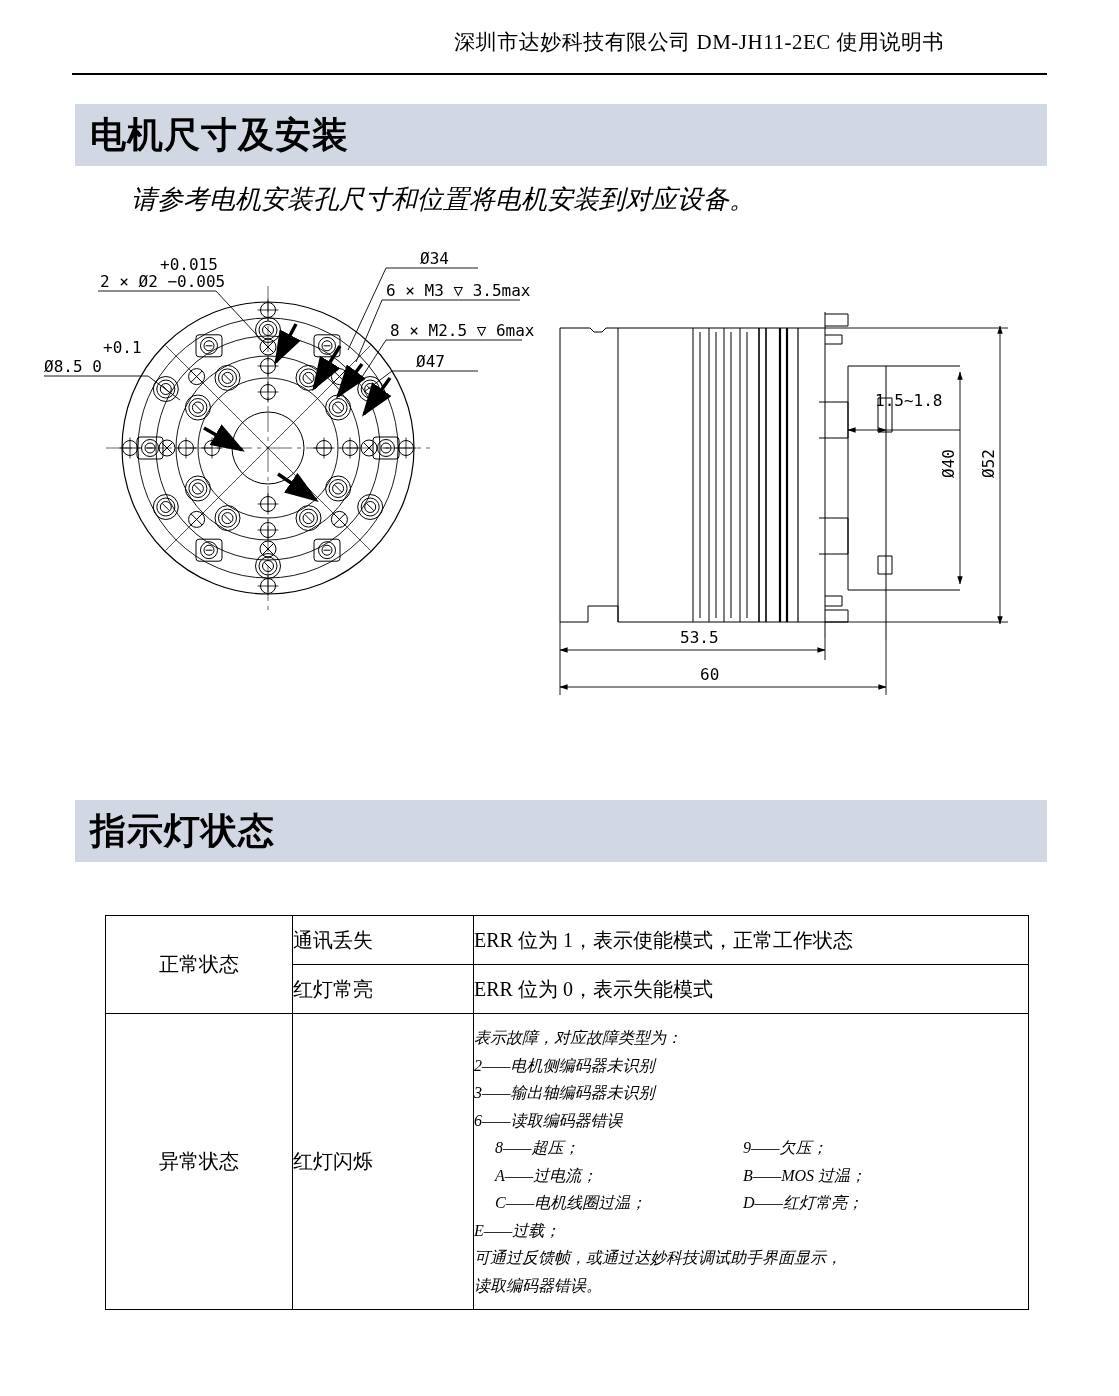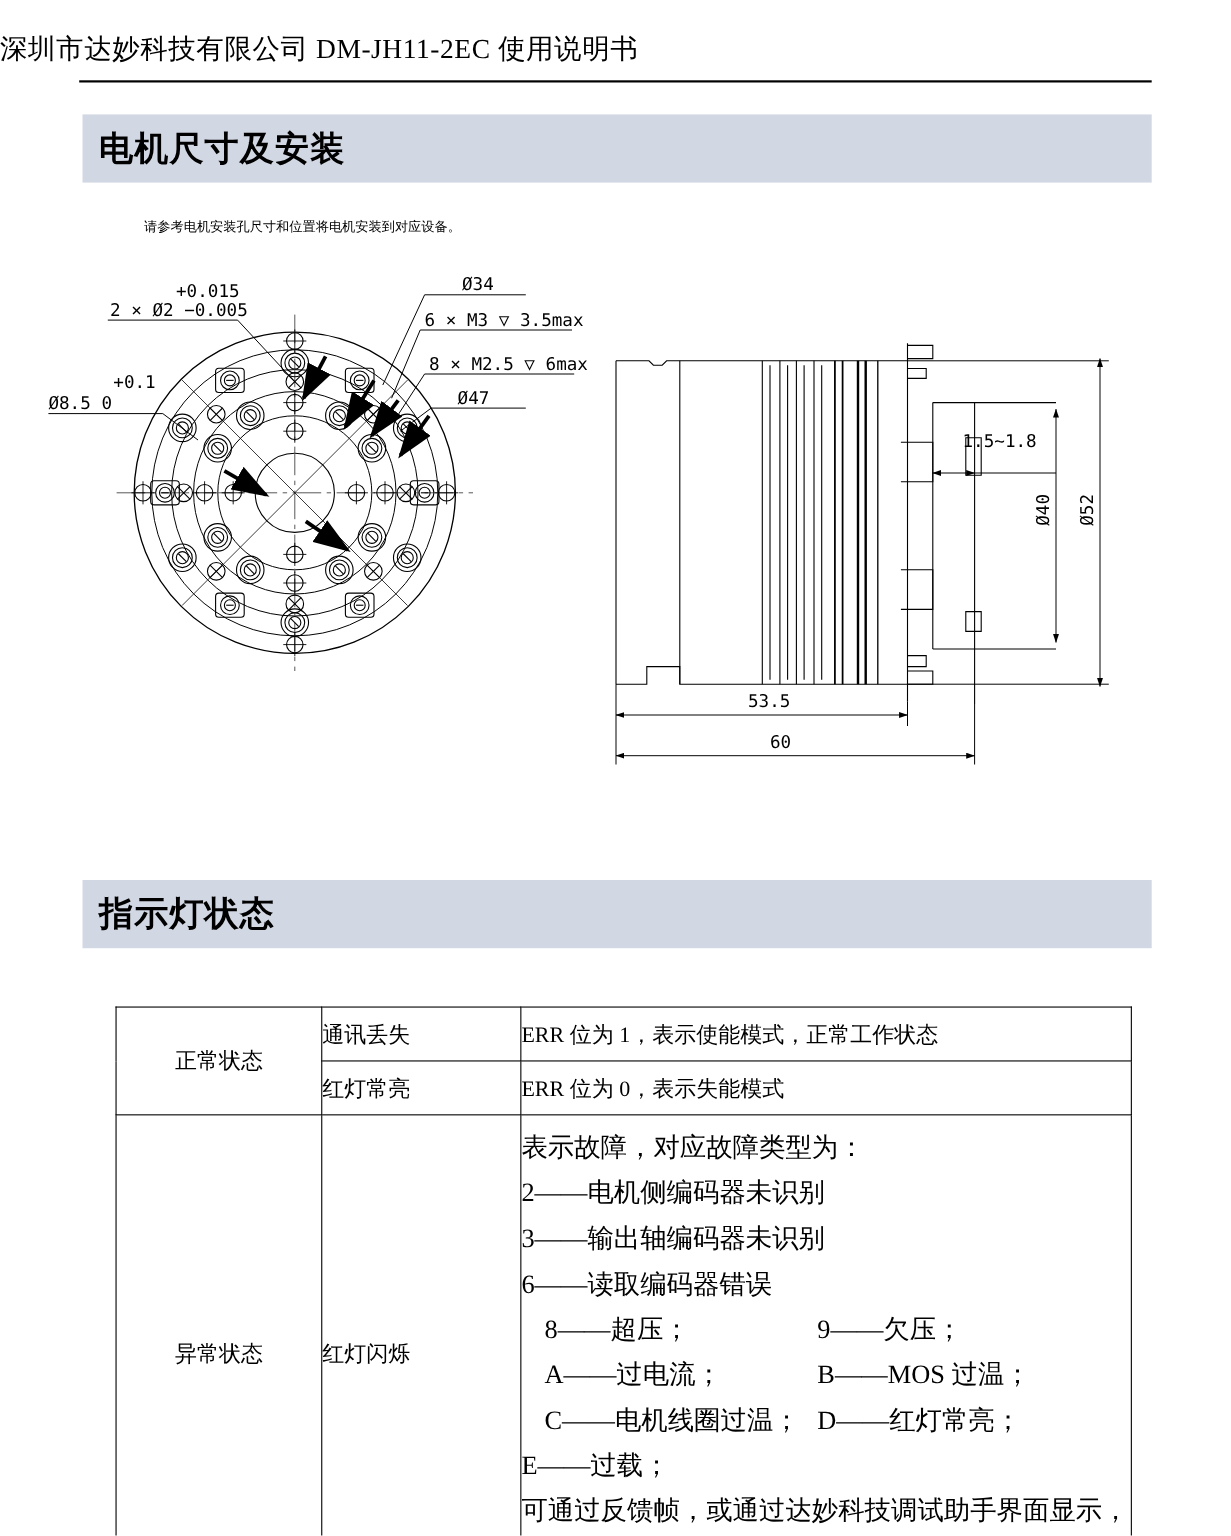--- a/index.html
+++ b/index.html
@@ -15,22 +15,22 @@
     color: #000000;
     overflow: hidden;
   }
 
   
   .page-header {
     position: absolute;
     left: 0;
     top: 28px;
     width: 944px;
-    text-align: left;
-    font-size: 25px;
+    text-align: right;
+    font-size: 21px;
     letter-spacing: 0.5px;
     white-space: nowrap;
   }
   .header-rule {
     position: absolute;
     left: 72px;
     top: 73px;
     width: 975px;
     height: 2px;
     background: #000000;
@@ -44,33 +44,34 @@
     background: #d2d8e3;
     box-sizing: border-box;
   }
   .section-band .band-text {
     position: absolute;
     left: 15px;
     top: 50%;
     transform: translateY(-50%);
     font-family: "Liberation Sans", "DejaVu Sans", sans-serif;
     font-weight: bold;
-    font-size: 31px;
+    font-size: 36px;
     letter-spacing: 1px;
     white-space: nowrap;
   }
   #band-motor { top: 104px; height: 62px; }
   #band-led   { top: 800px; height: 62px; }
 
   .body-para {
     position: absolute;
     left: 131px;
-    top: 198px;
-    font-size: 12px;
+    top: 182px;
+    font-size: 26px;
     white-space: nowrap;
+    font-style: italic;
   }
 
   
   .drawing-wrap {
     position: absolute;
     left: 30px;
     top: 240px;
     width: 1030px;
     height: 470px;
   }
@@ -93,21 +94,22 @@
   }
   td.c-state  { width: 186px; text-align: center; }
   td.c-lamp   { width: 180px; padding-left: 16px; }
   td.c-desc   { width: 554px; padding-left: 16px; }
   td.c-lamp, td.c-desc { text-align: left; }
   tr.r-normal td { height: 48px; }
   td.c-desc.fault { padding-top: 10px; padding-bottom: 10px; vertical-align: top; }
   .fault-line {
     line-height: 1.72;
     white-space: pre;
-    font-size: 24px;
+    font-size: 16px;
+    font-style: italic;
   }
   .fault-line .code-col {
     display: inline-block;
     width: 248px;
     margin-left: 21px;
   }
 </style>
 </head>
 <body>
 

